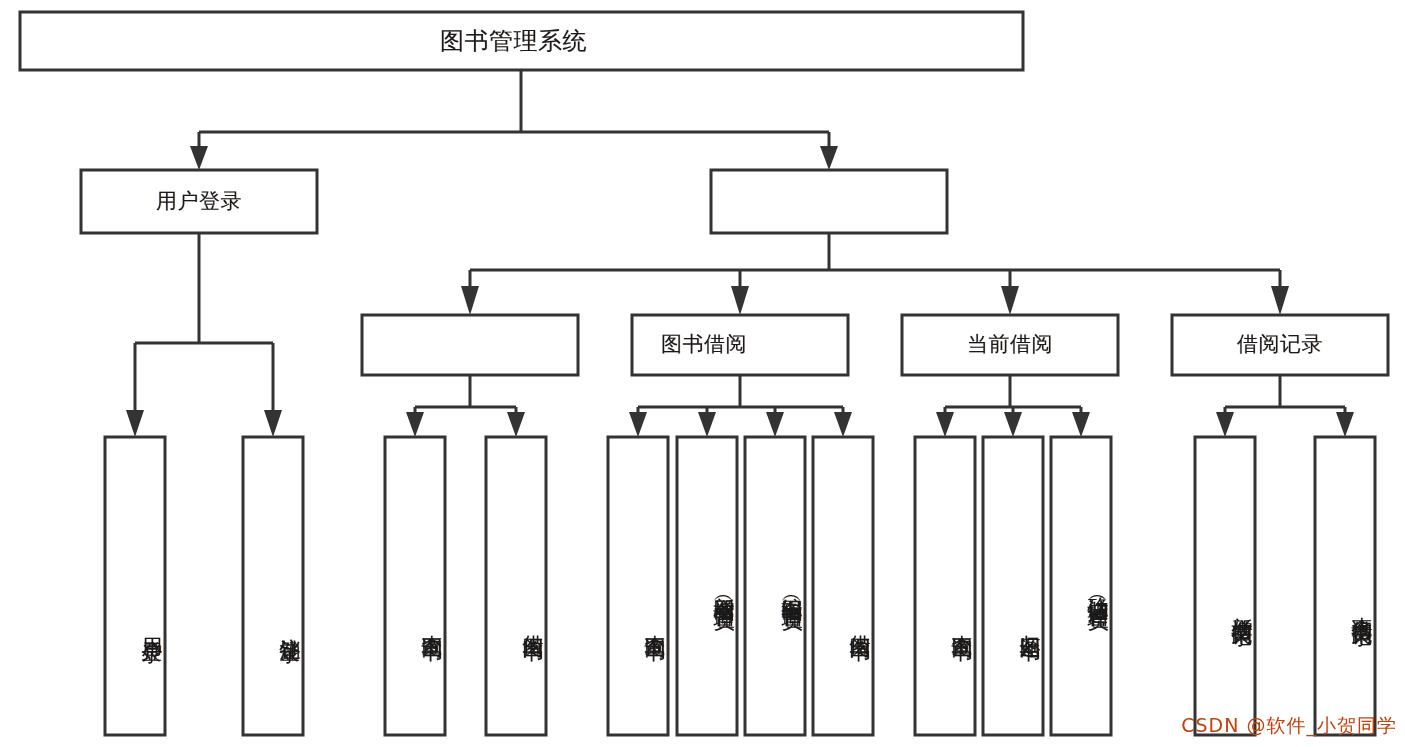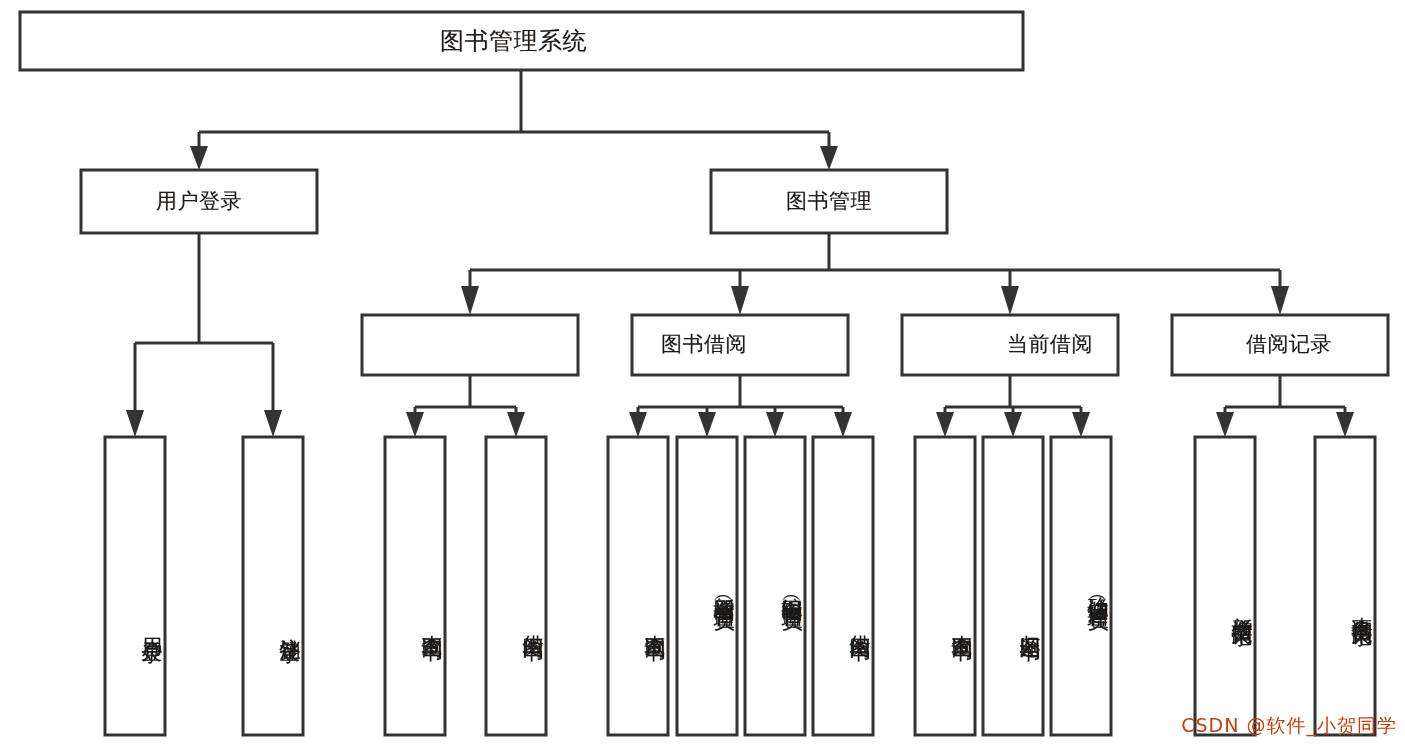--- a/index.html
+++ b/index.html
@@ -185,25 +185,24 @@
       <path class="connector" d="M 1225 407 L 1225 414"></path>
       <path class="connector" d="M 1345 407 L 1345 414"></path>
       <polygon class="arrow-head" points="1216,412 1234,412 1225,437"></polygon>
       <polygon class="arrow-head" points="1336,412 1354,412 1345,437"></polygon>
     </g>
   </svg>
 
   <div class="node-label-h" style="left:12px; top:12px; width:1003px; height:58px; font-size:24px;">图书管理系统</div>
 
   <div class="node-label-h" style="left:81px; top:170px; width:236px; height:63px;">用户登录</div>
-  <div class="node-label-h" style="left:711px; top:170px; width:236px; height:63px;">图书管理</div>
 
   <div class="node-label-h" style="left:596px; top:315px; width:216px; height:60px;">图书借阅</div>
-  <div class="node-label-h" style="left:902px; top:315px; width:216px; height:60px;padding-left:40px;">当前借阅</div>
-  <div class="node-label-h" style="left:1172px; top:315px; width:216px; height:60px;padding-left:9px;">借阅记录</div>
+  <div class="node-label-h" style="left:902px; top:315px; width:216px; height:60px;">当前借阅</div>
+  <div class="node-label-h" style="left:1172px; top:315px; width:216px; height:60px;">借阅记录</div>
 
   <div class="node-label-v" style="left:105px; top:437px; width:60px; height:298px; padding-top:78px; box-sizing:border-box;">用户登录</div>
   <div class="node-label-v" style="left:243px; top:437px; width:60px; height:298px; padding-top:78px; box-sizing:border-box;">注销登录</div>
 
   <div class="node-label-v" style="left:385px; top:437px; width:60px; height:298px; padding-top:72px; box-sizing:border-box;">查询图书</div>
   <div class="node-label-v" style="left:486px; top:437px; width:60px; height:298px; padding-top:72px; box-sizing:border-box;">借阅图书</div>
 
   <div class="node-label-v" style="left:608px; top:437px; width:60px; height:298px; padding-top:72px; box-sizing:border-box;">查询图书</div>
   <div class="node-label-v" style="left:677px; top:437px; width:60px; height:298px; padding-top:6px; box-sizing:border-box;">新增图书（管理员）</div>
   <div class="node-label-v" style="left:745px; top:437px; width:60px; height:298px; padding-top:6px; box-sizing:border-box;">编辑图书（管理员）</div>

